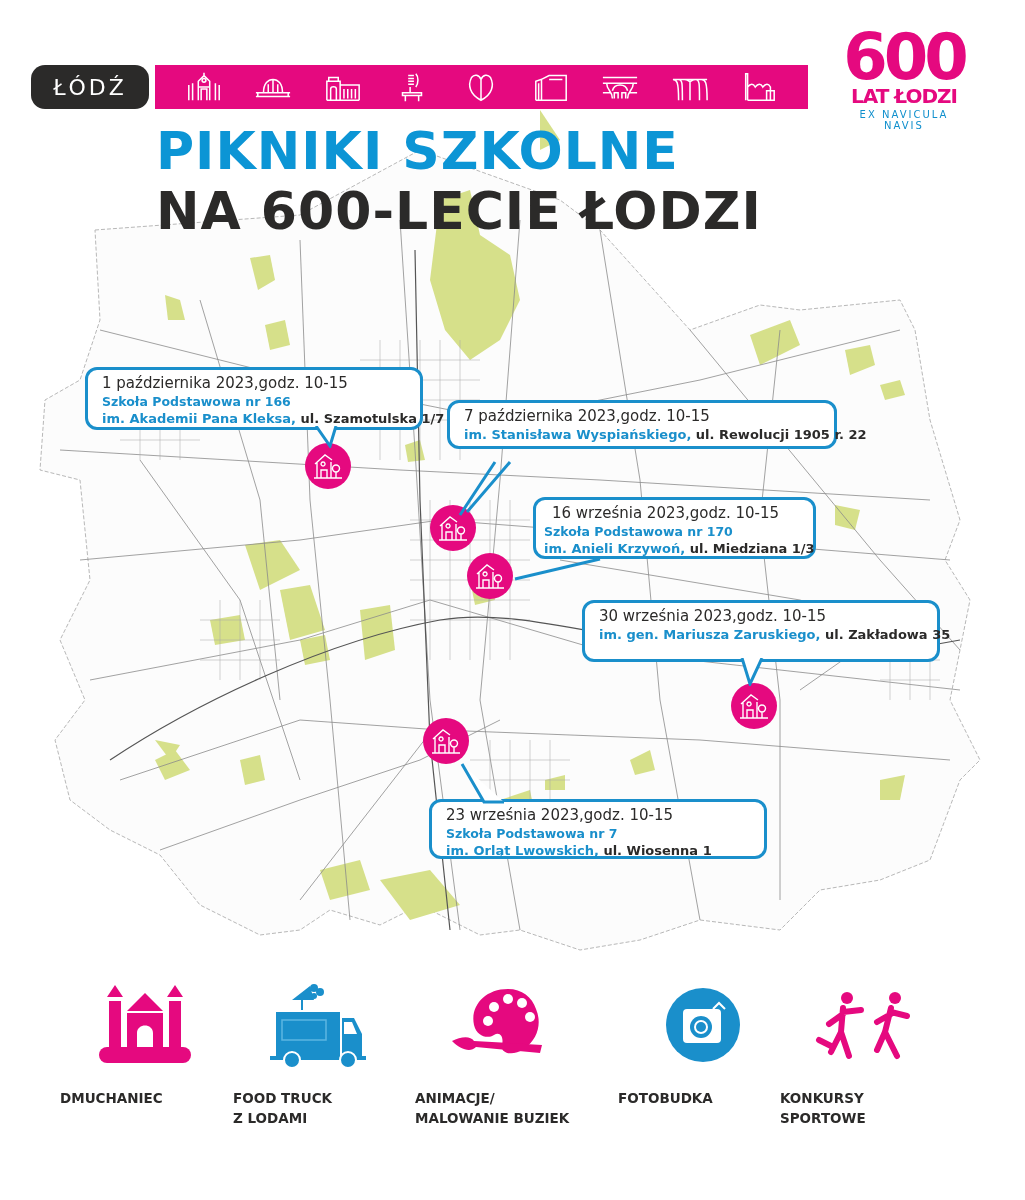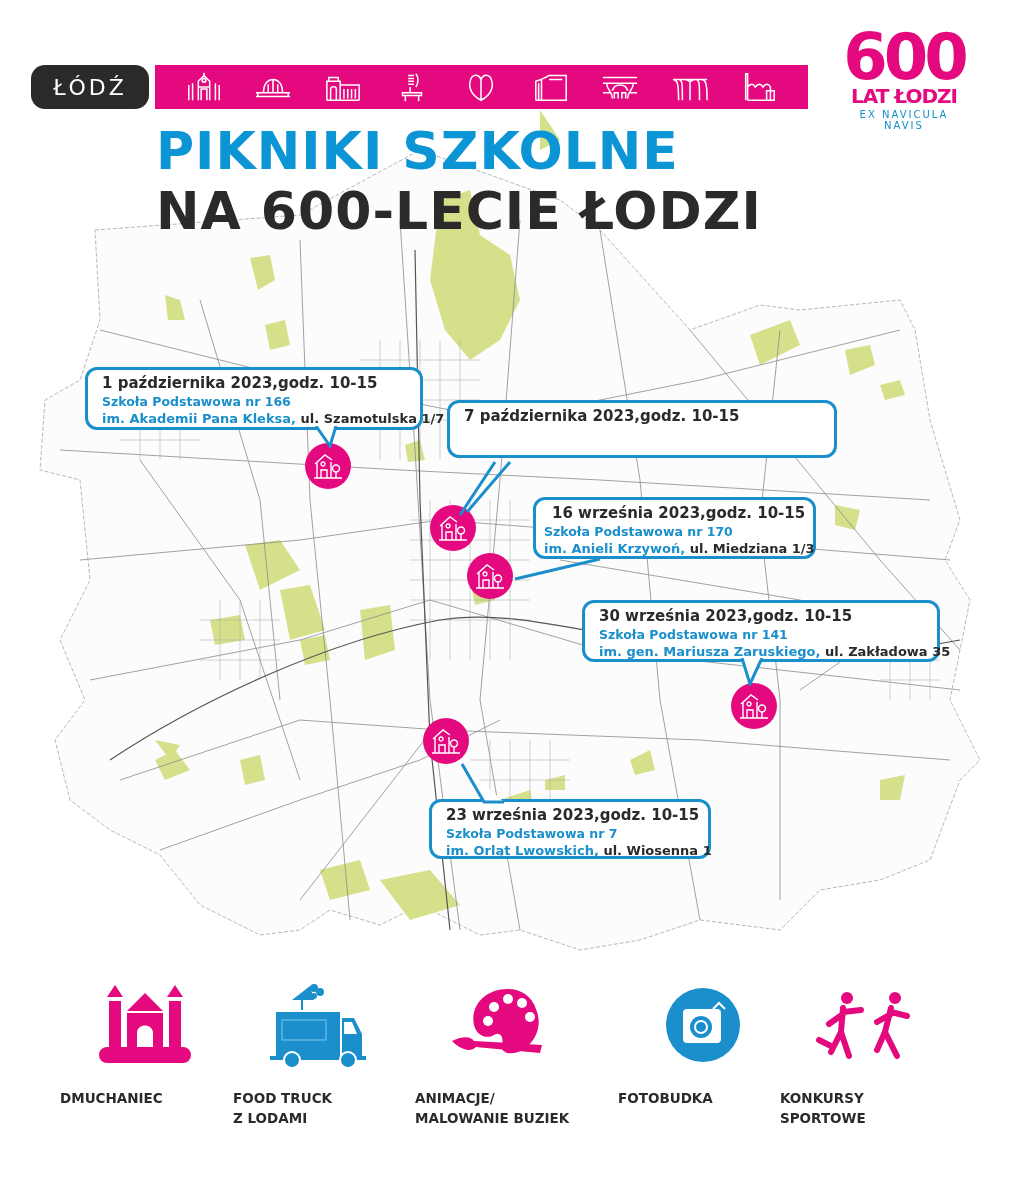--- a/index.html
+++ b/index.html
@@ -22,21 +22,21 @@
   .title1 { left:156px; top:122px; font-family:"DejaVu Sans", sans-serif; font-weight:bold; font-size:52px;
             color:#0c95d5; letter-spacing:1px; line-height:58px; white-space:nowrap; }
   .title2 { left:156px; top:182px; font-family:"DejaVu Sans", sans-serif; font-weight:bold; font-size:52px;
             color:#2b2a29; letter-spacing:1px; line-height:58px; white-space:nowrap; }
 
   
   .map { left:0; top:110px; width:1025px; height:860px; }
 
   .callout { background:#fff; border:3px solid #1a8fcb; border-radius:12px; padding:4px 10px 4px 14px;
              box-sizing:border-box; white-space:nowrap; z-index:5; }
-  .callout .date { font-weight:bold; font-size:15px; color:#2b2a29; line-height:19px; }
+  .callout .date { font-weight:normal; font-size:15px; color:#2b2a29; line-height:19px; }
   .callout .school { font-weight:bold; font-size:12.5px; color:#1a8fcb; line-height:17px; }
   .callout .addr { font-weight:bold; font-size:13px; color:#2b2a29; line-height:17px; }
   .callout .patron { color:#1a8fcb; }
 
   .pin { width:46px; height:46px; border-radius:50%; background:#e5097f; z-index:6;
          display:flex; align-items:center; justify-content:center; }
   .pin svg { width:32px; height:32px; }
 
   
   .feature { width:170px; text-align:left; }
@@ -156,22 +156,23 @@
 </div>
 <svg class="abs" style="left:310px; top:426px; z-index:7;" width="40" height="22">
     <path d="M6 0 L20 20 L26 0" fill="#fff" stroke="#1a8fcb" stroke-width="3"></path>
   </svg>
 <div class="abs pin" style="left:305px; top:443px;">
   <svg viewBox="0 0 32 32" fill="none" stroke="#fff" stroke-width="1.4">
       <path d="M3 14 L13 5 L20 10M5 12v16h14V12M9 28v-8h6v8M11 12a2 2 0 1 0 .1 0M24 22v6M24 22a3.5 3.5 0 1 0 0-7 3.5 3.5 0 0 0 0 7zM2 28h28"></path>
     </svg>
 </div>
 
-<div class="abs callout" style="left:447px; top:400px; width:390px; height:58px;">
+<div class="abs callout" style="left:447px; top:400px; width:390px; height:49px;">
   <div class="date">7 października 2023,godz. 10-15</div>
+  <div class="addr"><span class="patron">im. Stanisława Wyspiańskiego,</span><span> ul. Rewolucji 1905 r. 22</span></div>
 </div>
 <svg class="abs" style="left:455px; top:460px; z-index:7;" width="60" height="60">
     <path d="M40 2 L5 55 M55 2 L12 52" fill="none" stroke="#1a8fcb" stroke-width="3"></path>
   </svg>
 <div class="abs pin" style="left:430px; top:505px;">
   <svg viewBox="0 0 32 32" fill="none" stroke="#fff" stroke-width="1.4">
       <path d="M3 14 L13 5 L20 10M5 12v16h14V12M9 28v-8h6v8M11 12a2 2 0 1 0 .1 0M24 22v6M24 22a3.5 3.5 0 1 0 0-7 3.5 3.5 0 0 0 0 7zM2 28h28"></path>
     </svg>
 </div>
 
@@ -184,41 +185,40 @@
     <path d="M5 24 L90 4" fill="none" stroke="#1a8fcb" stroke-width="3"></path>
   </svg>
 <div class="abs pin" style="left:467px; top:553px;">
   <svg viewBox="0 0 32 32" fill="none" stroke="#fff" stroke-width="1.4">
       <path d="M3 14 L13 5 L20 10M5 12v16h14V12M9 28v-8h6v8M11 12a2 2 0 1 0 .1 0M24 22v6M24 22a3.5 3.5 0 1 0 0-7 3.5 3.5 0 0 0 0 7zM2 28h28"></path>
     </svg>
 </div>
 
 <div class="abs callout" style="left:582px; top:600px; width:358px; height:62px;">
   <div class="date">30 września 2023,godz. 10-15</div>
-  <div class="school">Szkoła Podstawowa nr 141</div>
   <div class="addr"><span class="patron">im. gen. Mariusza Zaruskiego,</span><span>  ul. Zakładowa 35</span></div>
 </div>
 <svg class="abs" style="left:740px; top:658px; z-index:7;" width="30" height="28">
     <path d="M2 0 L10 26 L22 0" fill="#fff" stroke="#1a8fcb" stroke-width="3"></path>
   </svg>
 <div class="abs pin" style="left:731px; top:683px;">
   <svg viewBox="0 0 32 32" fill="none" stroke="#fff" stroke-width="1.4">
       <path d="M3 14 L13 5 L20 10M5 12v16h14V12M9 28v-8h6v8M11 12a2 2 0 1 0 .1 0M24 22v6M24 22a3.5 3.5 0 1 0 0-7 3.5 3.5 0 0 0 0 7zM2 28h28"></path>
     </svg>
 </div>
 
 <div class="abs pin" style="left:423px; top:718px;">
   <svg viewBox="0 0 32 32" fill="none" stroke="#fff" stroke-width="1.4">
       <path d="M3 14 L13 5 L20 10M5 12v16h14V12M9 28v-8h6v8M11 12a2 2 0 1 0 .1 0M24 22v6M24 22a3.5 3.5 0 1 0 0-7 3.5 3.5 0 0 0 0 7zM2 28h28"></path>
     </svg>
 </div>
 <svg class="abs" style="left:460px; top:762px; z-index:7;" width="50" height="44">
     <path d="M2 2 L24 40 L44 40" fill="#fff" stroke="#1a8fcb" stroke-width="3"></path>
   </svg>
-<div class="abs callout" style="left:429px; top:799px; width:282px; height:60px;">
+<div class="abs callout" style="left:429px; top:799px; width:338px; height:60px;">
   <div class="date">23 września 2023,godz. 10-15</div>
   <div class="school">Szkoła Podstawowa nr 7</div>
   <div class="addr"><span class="patron">im. Orląt Lwowskich,</span><span>  ul. Wiosenna 1</span></div>
 </div>
 
 <div class="abs title1">PIKNIKI SZKOLNE</div>
 <div class="abs title2">NA 600-LECIE ŁODZI</div>
 
 <div class="abs feature" style="left:60px; top:980px;">
   <div class="ico">

